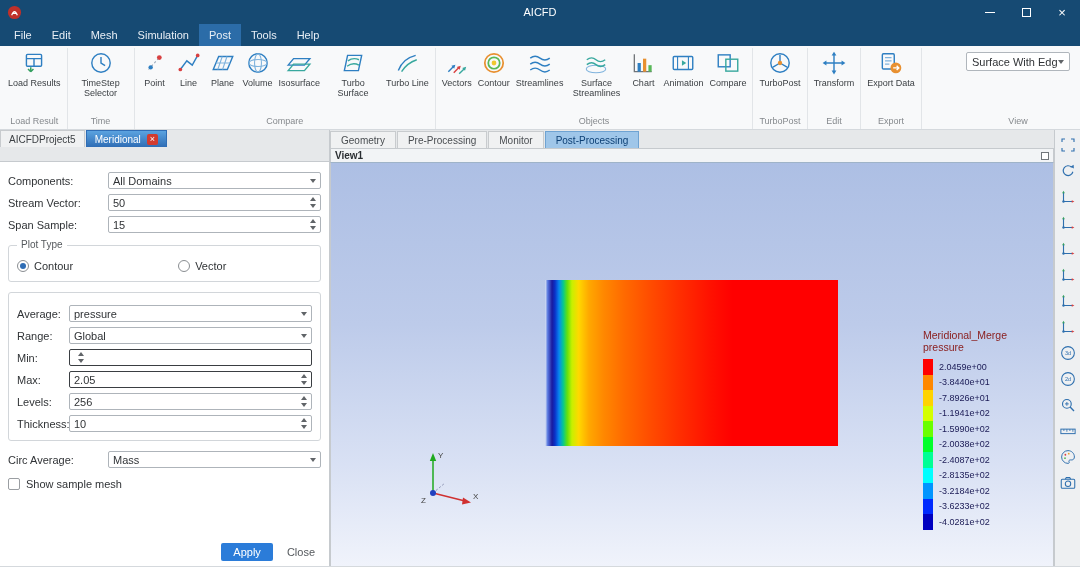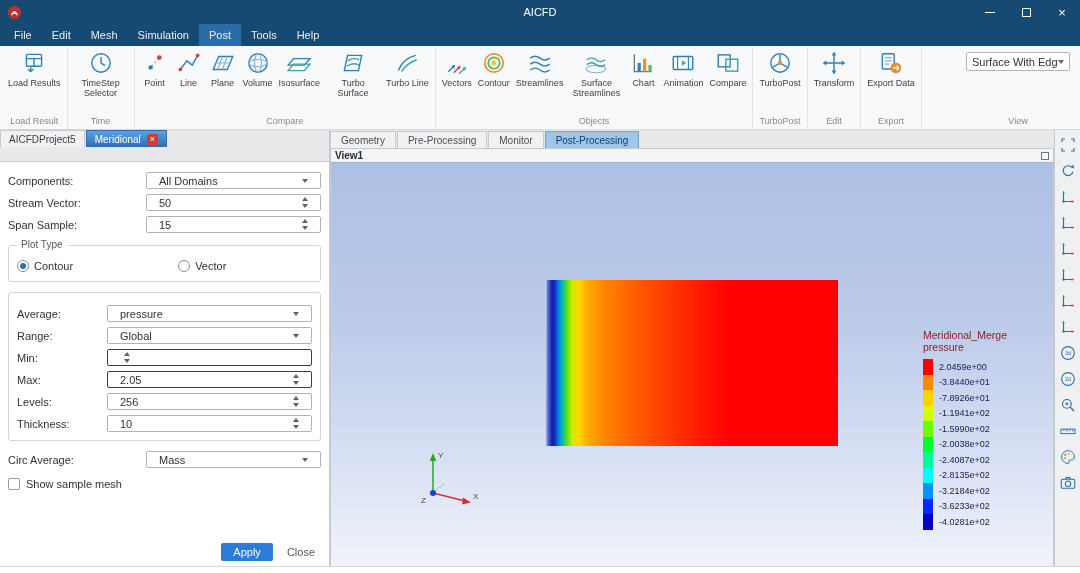--- a/index.html
+++ b/index.html
@@ -43,21 +43,21 @@
   .tabbar { height: 32px; background: #e6e8ea; display: flex; align-items: flex-start; flex-shrink: 0; border-bottom: 1px solid #c6cace; }
   .tab { height: 17px; display: flex; align-items: center; padding: 0 8px; font-size: 10px; background: #f0f1f2;
          border: 1px solid #c8cbce; border-bottom: none; margin-right: 1px; color: #3c4044; }
   .tab.active { background: linear-gradient(#5ba3e0, #2f6db5); color: #fff; border-color: #2f6db5; }
   .tab-close { width: 11px; height: 11px; background: #d23b2f; color: #fff; font-size: 9px; line-height: 11px;
                text-align: center; border-radius: 2px; margin-left: 6px; }
   .panel-form { flex: 1; position: relative; padding: 8px; overflow: hidden; }
   .form-row { display: flex; align-items: center; height: 21px; margin-bottom: 1px; }
   .form-label { width: 100px; font-size: 11px; color: #303336; flex-shrink: 0; }
   .combo, .spin { flex: 1; height: 17px; border: 1px solid #aeb4ba; border-radius: 2px; background: #fff;
-                  display: flex; align-items: center; padding: 0 12px; min-width: 0; margin-left: 38px; }
+                  display: flex; align-items: center; padding: 0 4px; min-width: 0; }
   .combo-text { flex: 1; font-size: 11px; overflow: hidden; white-space: nowrap; }
   .combo-arrow { width: 0; height: 0; border-left: 3.5px solid transparent; border-right: 3.5px solid transparent; border-top: 4px solid #606468; }
   .spin input { flex: 1; border: none; outline: none; font-size: 11px; font-family: "Liberation Sans", sans-serif; min-width: 0; color: #303336; background: transparent; }
   .spin-arrows { display: flex; flex-direction: column; gap: 3px; margin-left: 4px; }
   .spin-up { width: 0; height: 0; border-left: 3px solid transparent; border-right: 3px solid transparent; border-bottom: 4px solid #606468; }
   .spin-down { width: 0; height: 0; border-left: 3px solid transparent; border-right: 3px solid transparent; border-top: 4px solid #606468; }
   .spin.emph { border: 1px solid #3a3e42; }
   .groupbox { border: 1px solid #d2d6da; border-radius: 3px; margin: 10px 0 8px 0; padding: 10px 8px 5px 8px; position: relative; }
   .groupbox-title { position: absolute; top: -7px; left: 8px; background: #fff; padding: 0 4px; font-size: 10px; color: #55595d; }
   .gb-label { width: 52px; font-size: 11px; flex-shrink: 0; }

